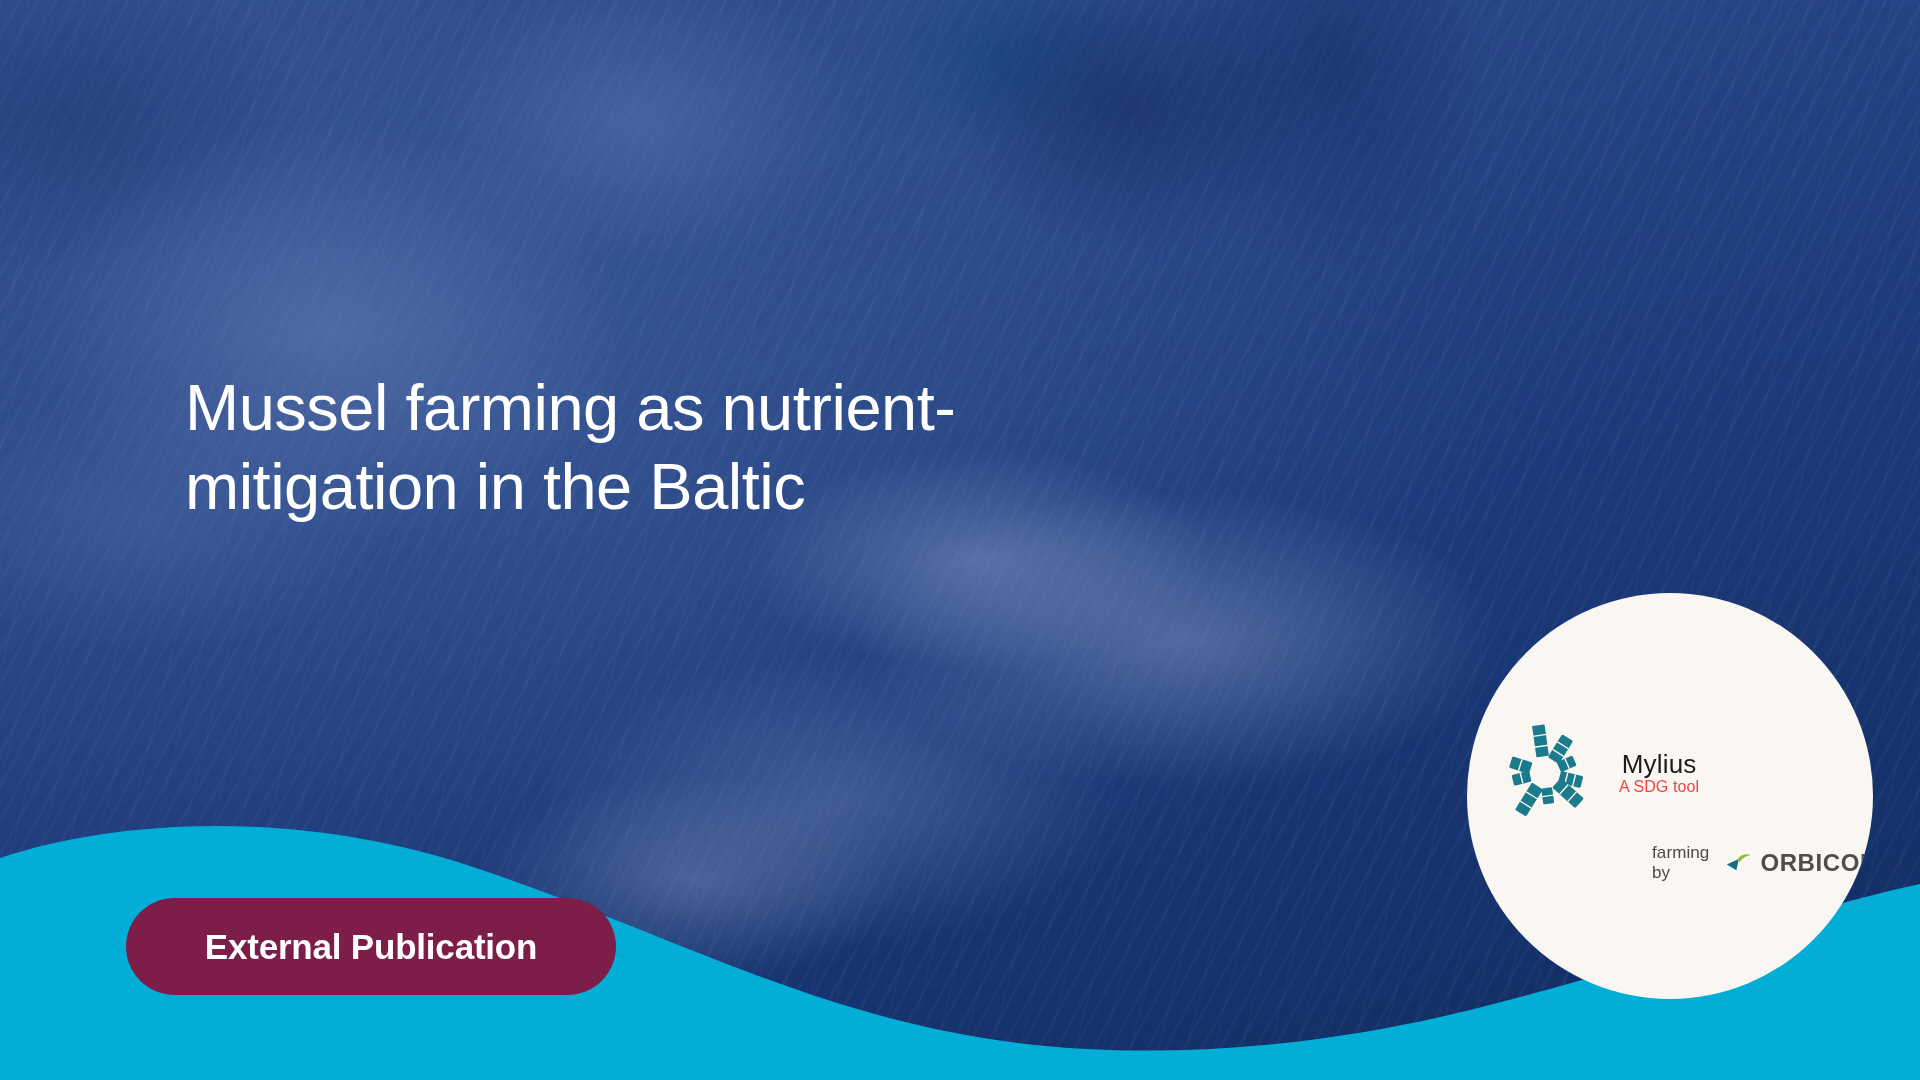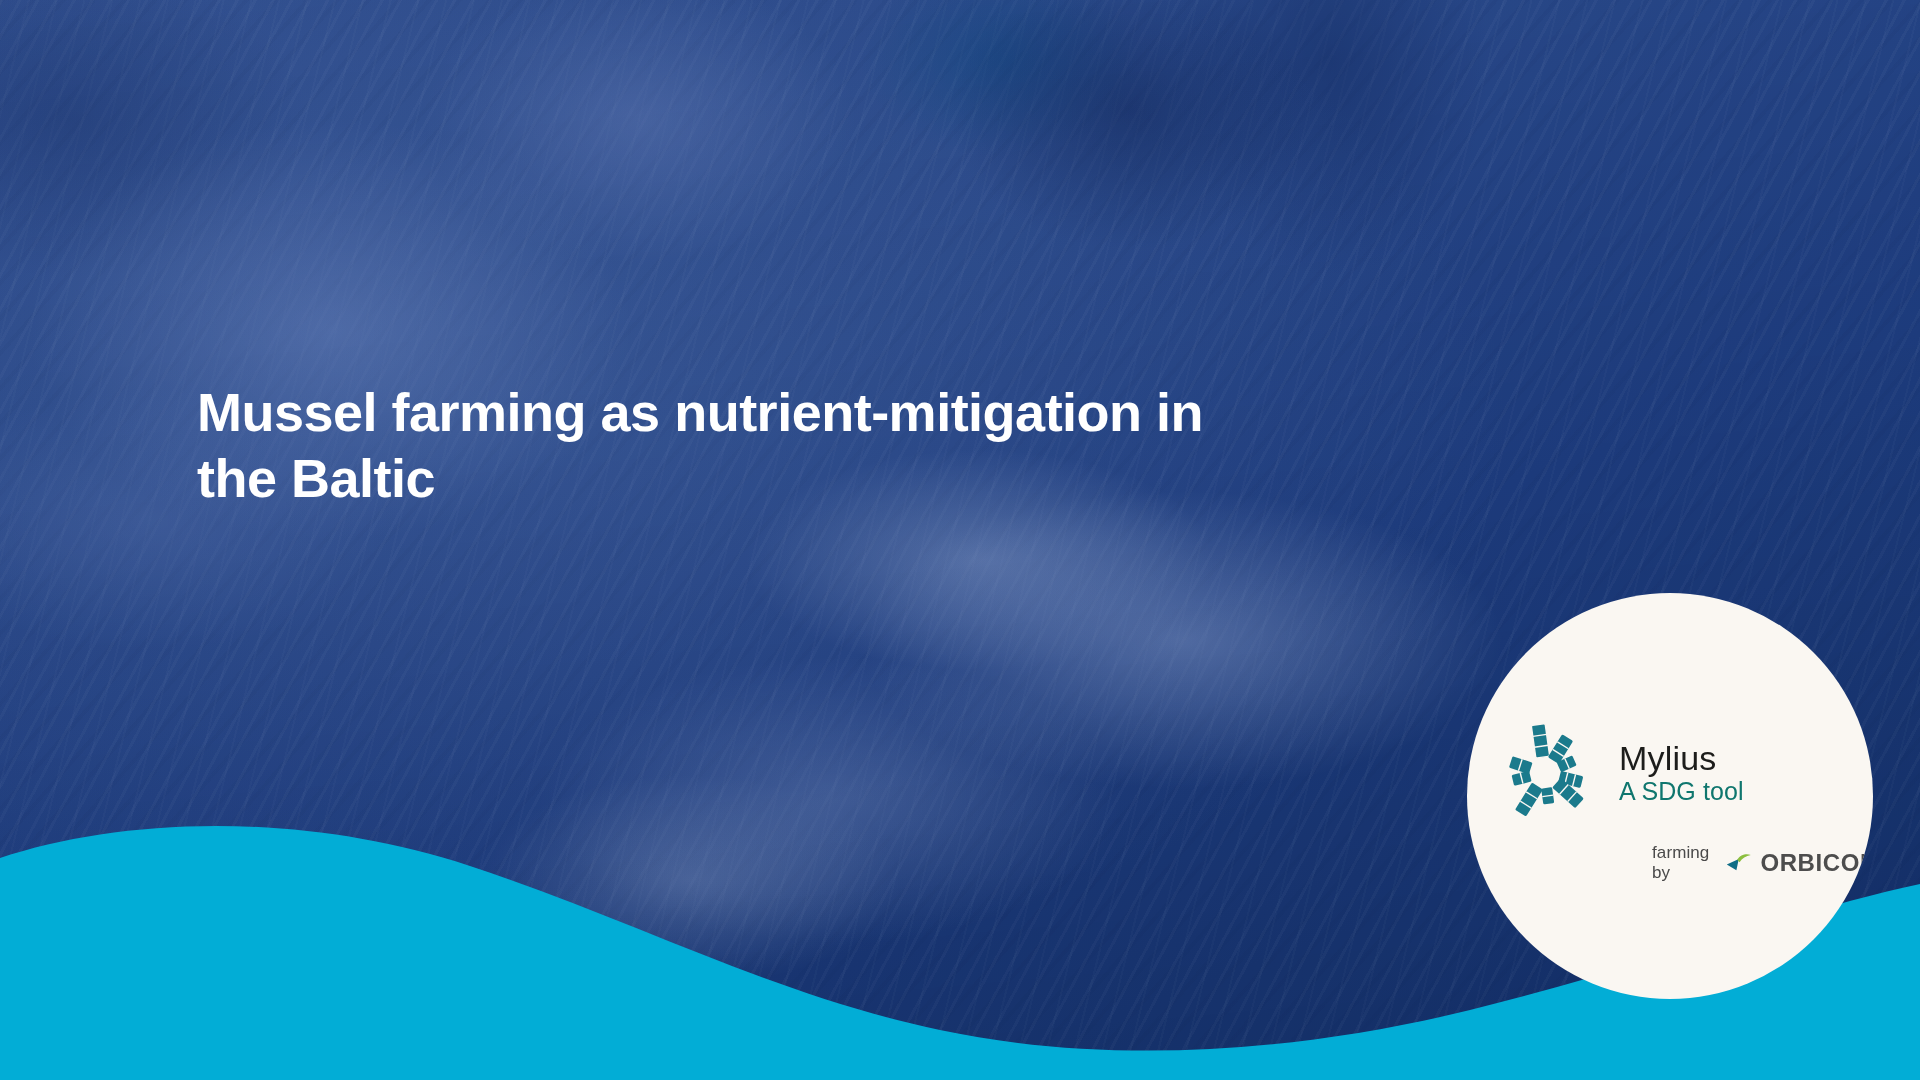--- a/index.html
+++ b/index.html
@@ -65,25 +65,25 @@
     inset: 0;
     background: radial-gradient(ellipse 1300px 760px at 540px 420px, rgba(120,150,205,0.20) 0%, rgba(120,150,205,0.0) 75%);
   }
 
   
   .title {
     position: absolute;
     left: 181px;
     top: 364px;
     width: 1010px;
-    margin: 16px;
+    margin: 4px;
     color: #ffffff;
     font-family: "Liberation Sans", sans-serif;
-    font-size: 54px;
-    font-weight: 700;
+    font-size: 65px;
+    font-weight: 400;
     line-height: 1.22;
     letter-spacing: -0.5px;
   }
 
   
   .wave {
     position: absolute;
     left: 0;
     bottom: 0;
     width: 1920px;
@@ -133,31 +133,32 @@
   }
   .sunburst { width: 104px; height: 104px; display: block; }
   .logo-words {
     margin-left: 22px;
     display: flex;
     flex-direction: column;
     justify-content: center;
   }
   .logo-name {
     font-family: "Liberation Sans", sans-serif;
-    font-size: 34px;
+    font-size: 26px;
     font-weight: 400;
     color: #1d1d1b;
     line-height: 1.1;
     letter-spacing: 0.2px;
+    text-align: center;
   }
   .logo-tagline {
     font-family: "Liberation Sans", sans-serif;
-    font-size: 25px;
-    font-weight: 400;
-    color: #0f766e;
+    font-size: 16px;
+    font-weight: 400;
+    color: #ef4444;
     letter-spacing: 0.1px;
   }
   .powered {
     position: absolute;
     left: 185px;
     top: 250px;
     display: flex;
     align-items: center;
   }
   .powered-text {
@@ -189,20 +190,21 @@
 
   <svg class="wave" viewBox="0 0 1920 300" preserveAspectRatio="none">
     <path d="M0 78
              C 120 38, 300 30, 470 86
              C 640 142, 770 214, 940 250
              C 1110 286, 1300 272, 1470 230
              C 1640 188, 1790 132, 1920 104
              L 1920 300 L 0 300 Z" fill="#02add6"></path>
   </svg>
 
+  <button class="badge">External Publication</button>
 
   <div class="logo-circle">
 
     <div class="logo-row">
 
       <svg class="sunburst" viewBox="0 0 104 104">
         <g fill="#1b7a8c">
 
           <g transform="rotate(-8 52 52)">
             <rect x="45" y="3" width="14" height="33" rx="1.5"></rect>

